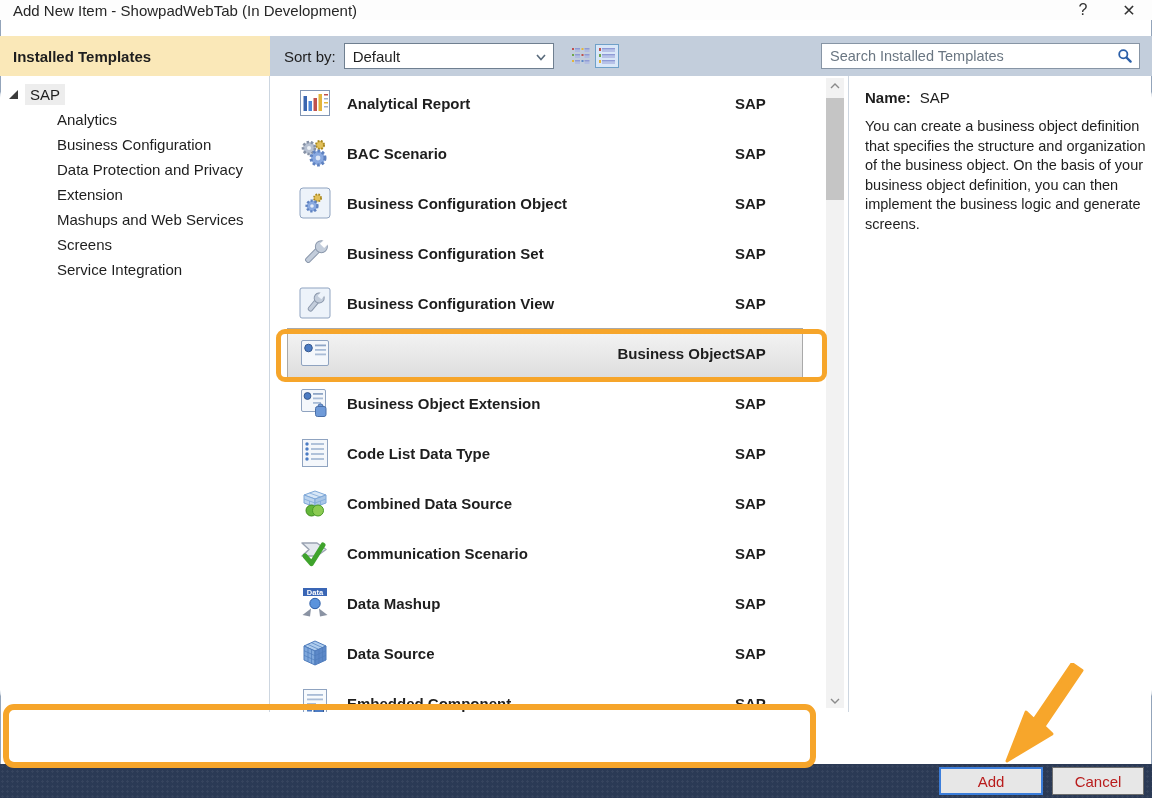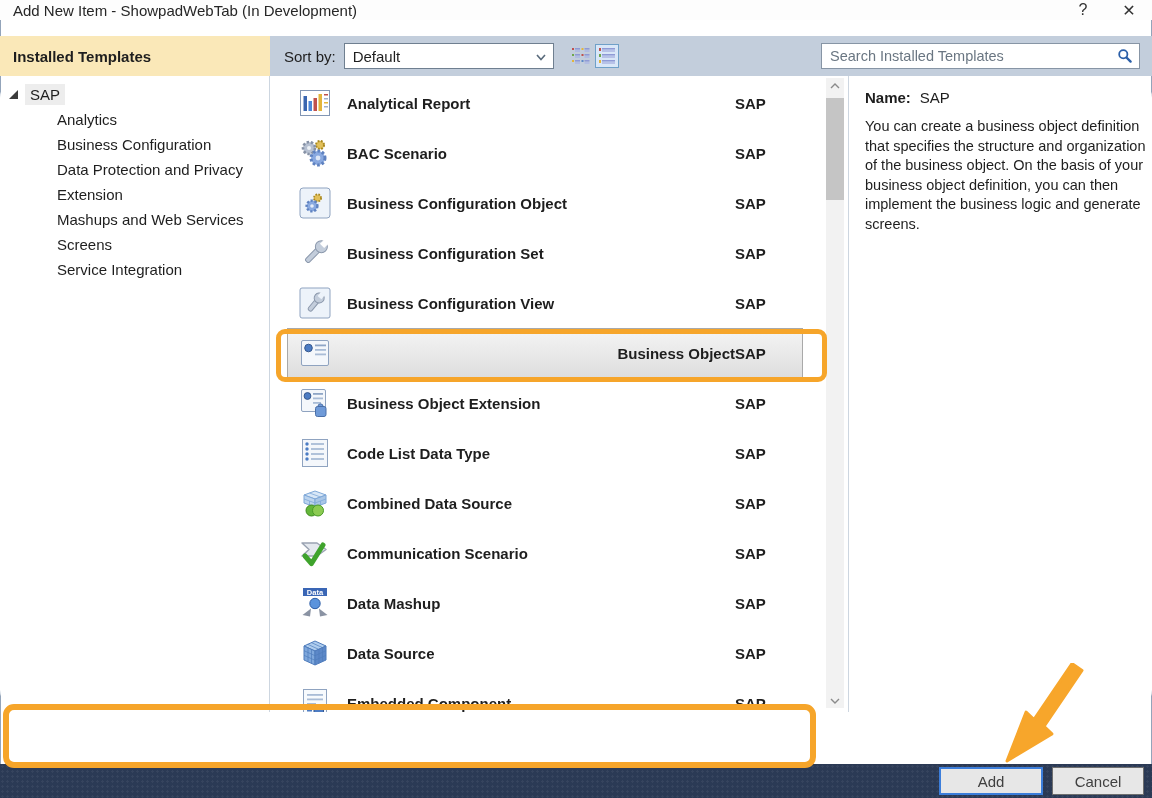--- a/index.html
+++ b/index.html
@@ -53,21 +53,21 @@
   .typeline .tl{font-weight:bold;margin-right:9px;}
   .desc{margin-top:11px;font-size:14.5px;line-height:1.35;color:#1E1E1E;width:292px;}
 
   
   .namerow{position:absolute;top:712px;left:0;right:0;height:52px;background:#C3CEDC;}
   .namelabel{position:absolute;left:14px;top:0;height:52px;line-height:52px;font-size:15px;color:#1E1E1E;}
   .nameinput{position:absolute;left:152px;top:13px;width:646px;height:26px;border:1px solid #7AA8D4;font-size:15px;padding:0 6px;box-sizing:border-box;color:#1E1E1E;background:#fff;font-family:"Liberation Sans",sans-serif;outline:none;}
 
   
   .footer{position:absolute;top:764px;left:0;right:0;bottom:0;background-color:#2B3A55;background-image:radial-gradient(rgba(255,255,255,0.05) 1px,transparent 1.2px);background-size:5px 5px;}
-  .btn{position:absolute;top:3px;height:28px;background:#E7E7E7;font-size:15px;color:#404040;display:flex;align-items:center;justify-content:center;box-sizing:border-box;cursor:default;}
+  .btn{position:absolute;top:3px;height:28px;background:#E7E7E7;font-size:15px;color:#b91c1c;display:flex;align-items:center;justify-content:center;box-sizing:border-box;cursor:default;}
   .btn.add{right:109px;width:104px;border:2px solid #3C7EDB;}
   .btn.cancel{right:8px;width:92px;border:1px solid #6E6E6E;}
 
   
   .annot{position:absolute;border:5px solid #F6A52A;border-radius:9px;box-sizing:border-box;pointer-events:none;z-index:5;}
   .annot.bo{left:276px;top:329px;width:551px;height:53px;}
   .annot.name{left:3px;top:704px;width:813px;height:64px;border-width:6px;border-radius:11px;}
   .arrowwrap{position:absolute;left:993px;top:663px;z-index:6;pointer-events:none;}
 </style>
 </head>

